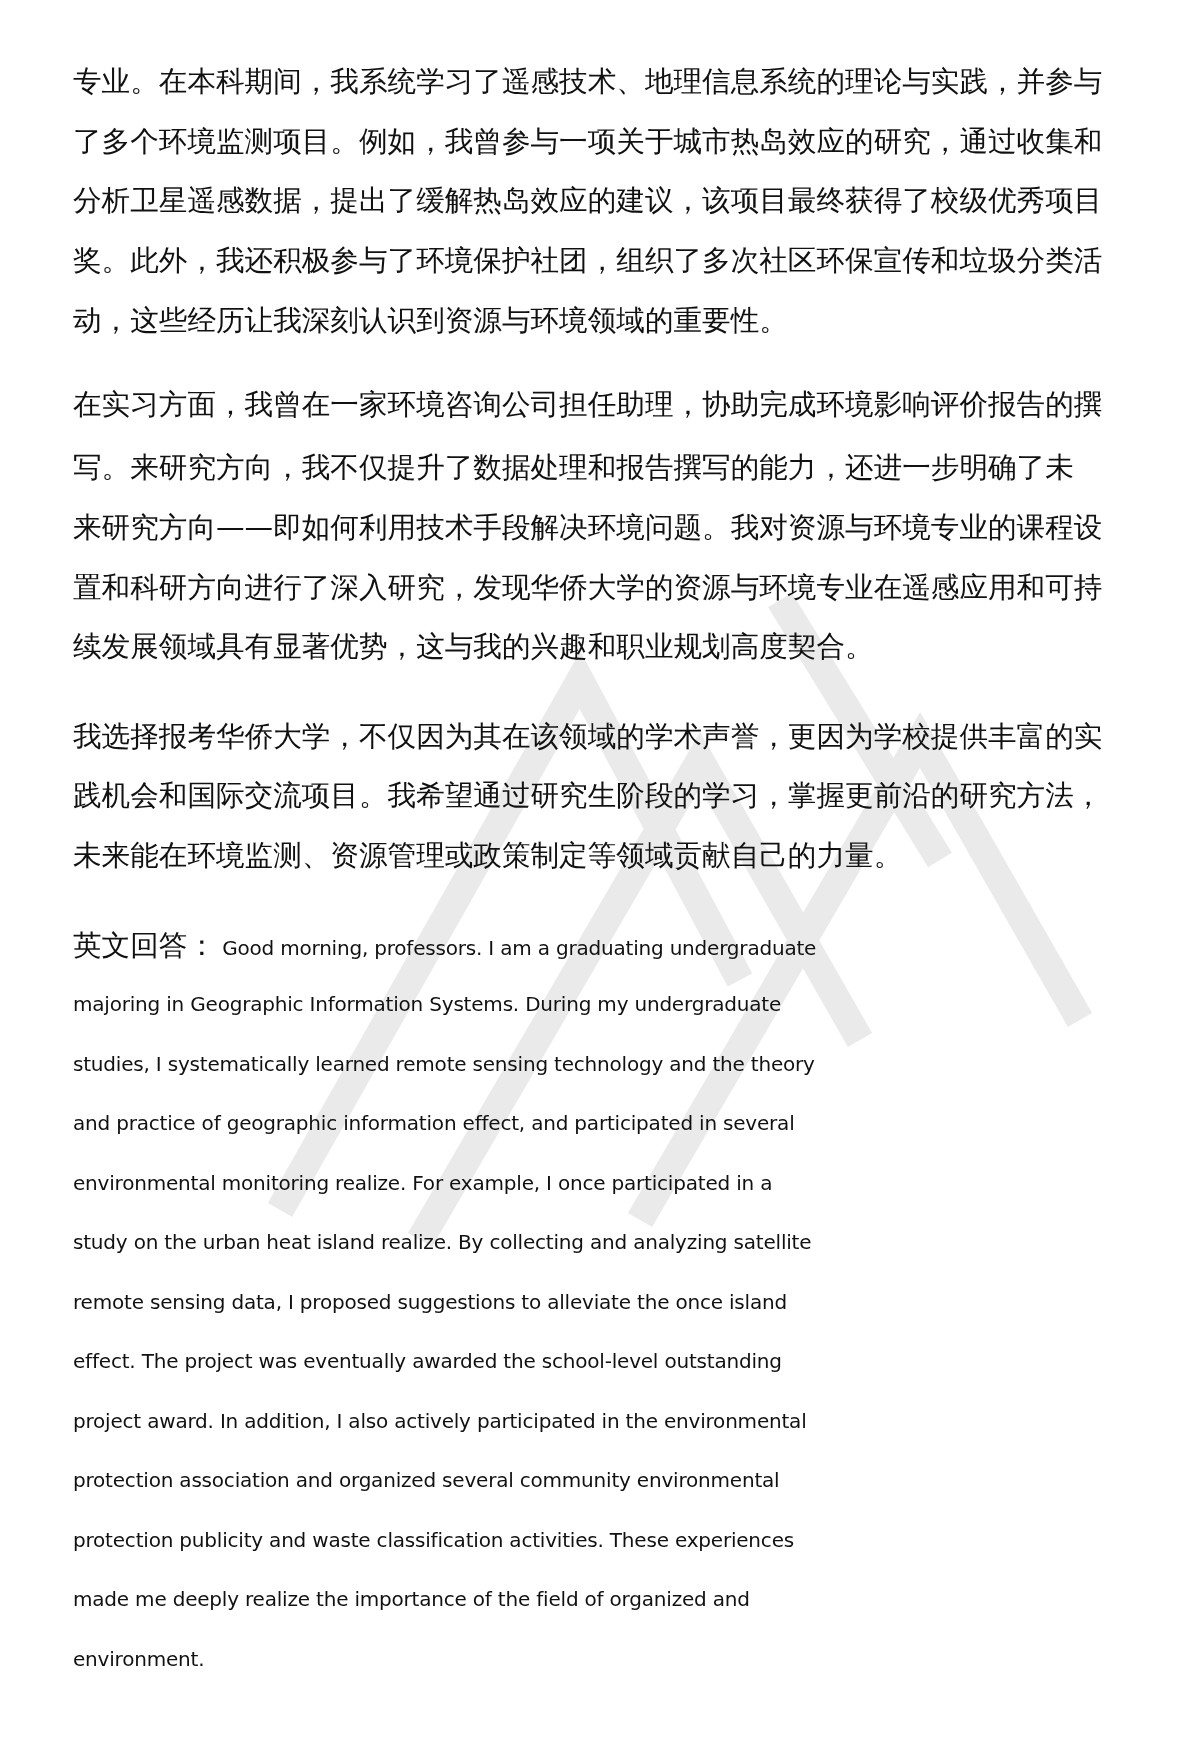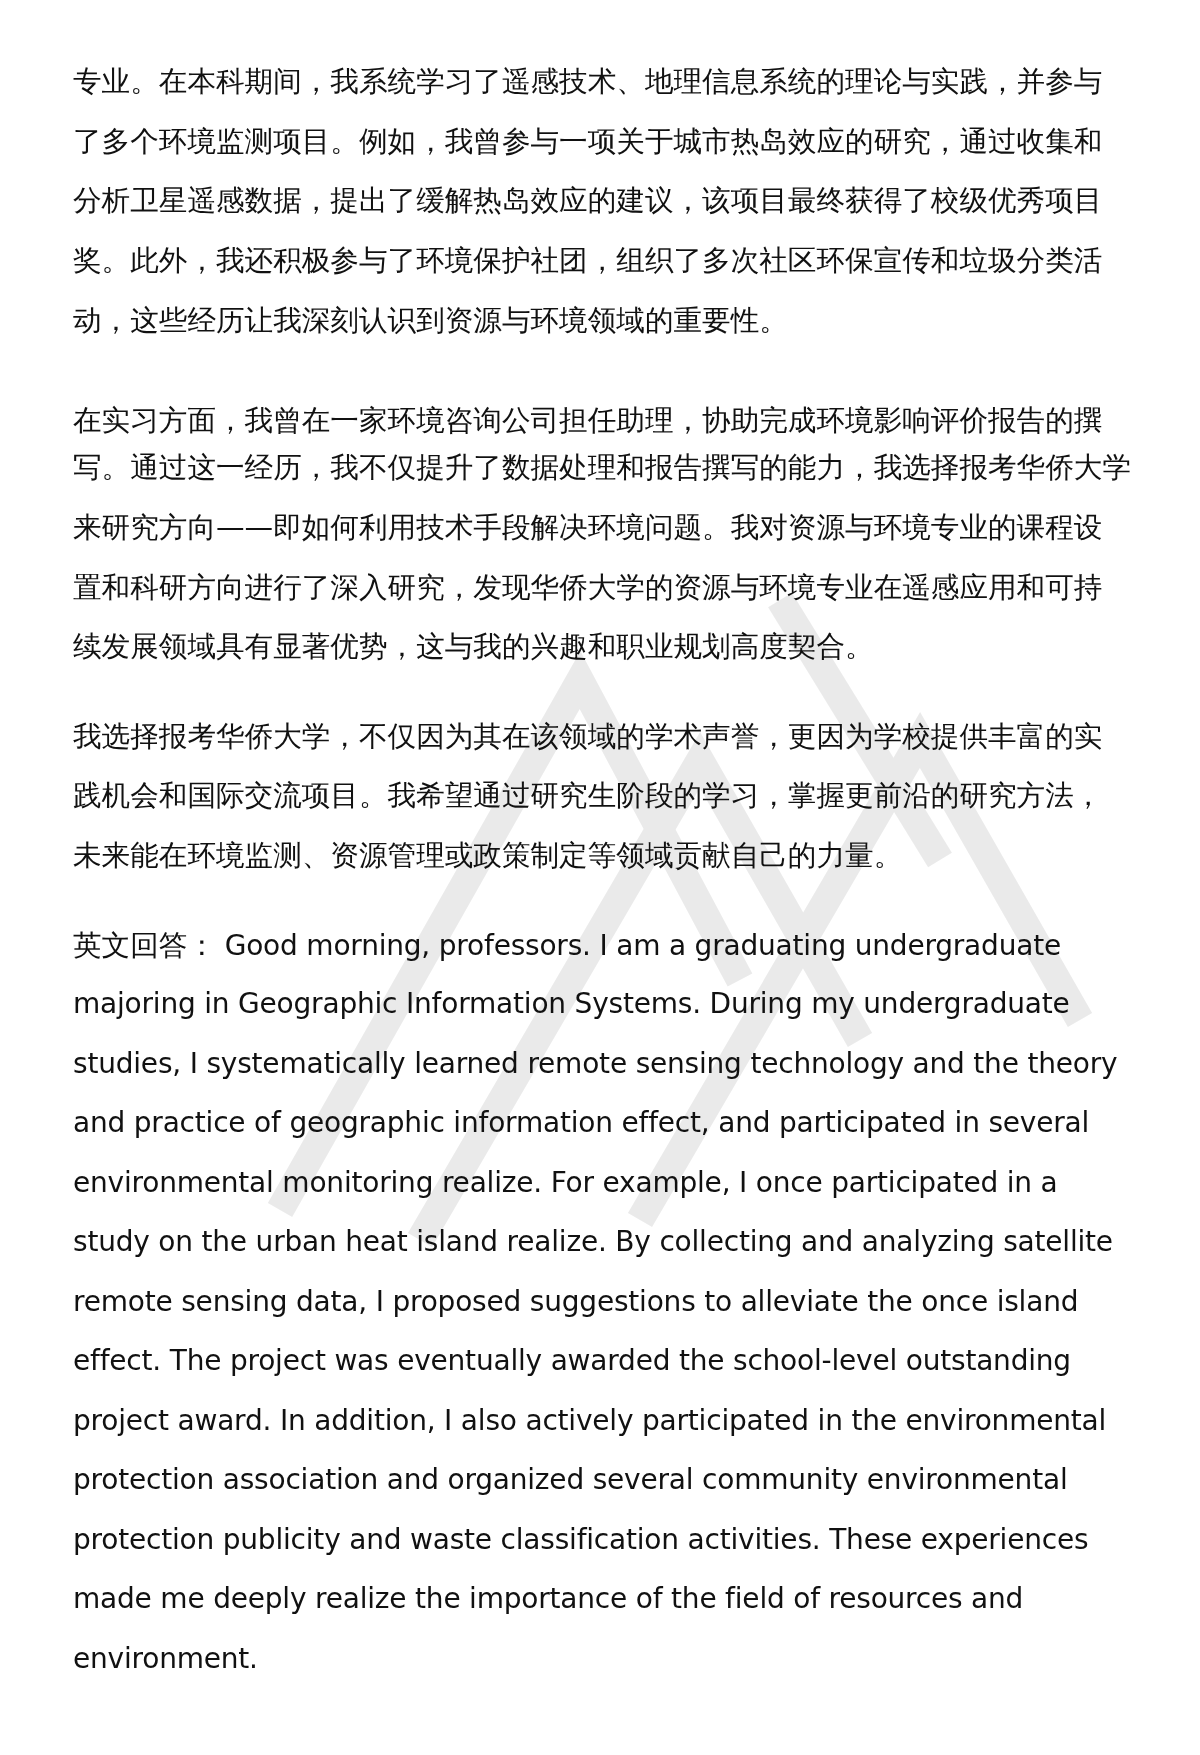--- a/index.html
+++ b/index.html
@@ -1,21 +1,21 @@
 <!DOCTYPE html>
 <html><head>
 <meta charset="utf-8">
 <style>
   html, body { margin: 0; padding: 0; background: #ffffff; }
   body { width: 1200px; height: 1755px; position: relative; overflow: hidden;
          font-family: "DejaVu Sans", "Liberation Sans", sans-serif; color: #111111; }
   .page { position: absolute; left: 0; top: 0; width: 1200px; height: 1440px; }
   .line { position: absolute; left: 73px; height: 44px; line-height: 44px; white-space: nowrap; font-size: 29px; }
   .zh { letter-spacing: 0px; font-size: 28.6px; }
-  .en { font-family: "DejaVu Sans", sans-serif; font-size: 28px; letter-spacing: -0.2px; }
+  .en { font-family: "DejaVu Sans", sans-serif; font-size: 20px; letter-spacing: -0.2px; }
   .footer { position: absolute; top: 1675px; left: 0; width: 1200px; text-align: center;
             font-size: 29px; line-height: 44px; }
   .watermark { position: absolute; left: 220px; top: 560px; width: 900px; height: 700px;
                pointer-events: none; opacity: 0.08; }
 </style>
 </head>
 <body>
 
 <div class="page">
 
@@ -30,22 +30,22 @@
 
   <div>
     <div class="line zh" style="top:59px">专业。在本科期间，我系统学习了遥感技术、地理信息系统的理论与实践，并参与</div>
     <div class="line zh" style="top:119px">了多个环境监测项目。例如，我曾参与一项关于城市热岛效应的研究，通过收集和</div>
     <div class="line zh" style="top:178px">分析卫星遥感数据，提出了缓解热岛效应的建议，该项目最终获得了校级优秀项目</div>
     <div class="line zh" style="top:238px">奖。此外，我还积极参与了环境保护社团，组织了多次社区环保宣传和垃圾分类活</div>
     <div class="line zh" style="top:298px">动，这些经历让我深刻认识到资源与环境领域的重要性。</div>
   </div>
 
   <div>
-    <div class="line zh" style="top:398px">在实习方面，我曾在一家环境咨询公司担任助理，协助完成环境影响评价报告的撰</div>
-    <div class="line zh" style="top:445px">写。通过这一经历，我不仅提升了数据处理和报告撰写的能力，我选择报考华侨大学</div>
+    <div class="line zh" style="top:382px">在实习方面，我曾在一家环境咨询公司担任助理，协助完成环境影响评价报告的撰</div>
+    <div class="line zh" style="top:445px">写。来研究方向，我不仅提升了数据处理和报告撰写的能力，还进一步明确了未</div>
     <div class="line zh" style="top:505px">来研究方向——即如何利用技术手段解决环境问题。我对资源与环境专业的课程设</div>
     <div class="line zh" style="top:565px">置和科研方向进行了深入研究，发现华侨大学的资源与环境专业在遥感应用和可持</div>
     <div class="line zh" style="top:624px">续发展领域具有显著优势，这与我的兴趣和职业规划高度契合。</div>
   </div>
 
   <div>
     <div class="line zh" style="top:714px">我选择报考华侨大学，不仅因为其在该领域的学术声誉，更因为学校提供丰富的实</div>
     <div class="line zh" style="top:773px">践机会和国际交流项目。我希望通过研究生阶段的学习，掌握更前沿的研究方法，</div>
     <div class="line zh" style="top:833px">未来能在环境监测、资源管理或政策制定等领域贡献自己的力量。</div>
   </div>
@@ -57,17 +57,17 @@
     <div class="line en" style="top:982px">majoring in Geographic Information Systems. During my undergraduate</div>
     <div class="line en" style="top:1042px">studies, I systematically learned remote sensing technology and the theory</div>
     <div class="line en" style="top:1101px">and practice of geographic information effect, and participated in several</div>
     <div class="line en" style="top:1161px">environmental monitoring realize. For example, I once participated in a</div>
     <div class="line en" style="top:1220px">study on the urban heat island realize. By collecting and analyzing satellite</div>
     <div class="line en" style="top:1280px">remote sensing data, I proposed suggestions to alleviate the once island</div>
     <div class="line en" style="top:1339px">effect. The project was eventually awarded the school-level outstanding</div>
     <div class="line en" style="top:1399px">project award. In addition, I also actively participated in the environmental</div>
     <div class="line en" style="top:1458px">protection association and organized several community environmental</div>
     <div class="line en" style="top:1518px">protection publicity and waste classification activities. These experiences</div>
-    <div class="line en" style="top:1577px">made me deeply realize the importance of the field of resources and</div>
+    <div class="line en" style="top:1577px">made me deeply realize the importance of the field of organized and</div>
     <div class="line en" style="top:1637px">environment.</div>
   </div>
 
 </div>
 
 </body></html>

